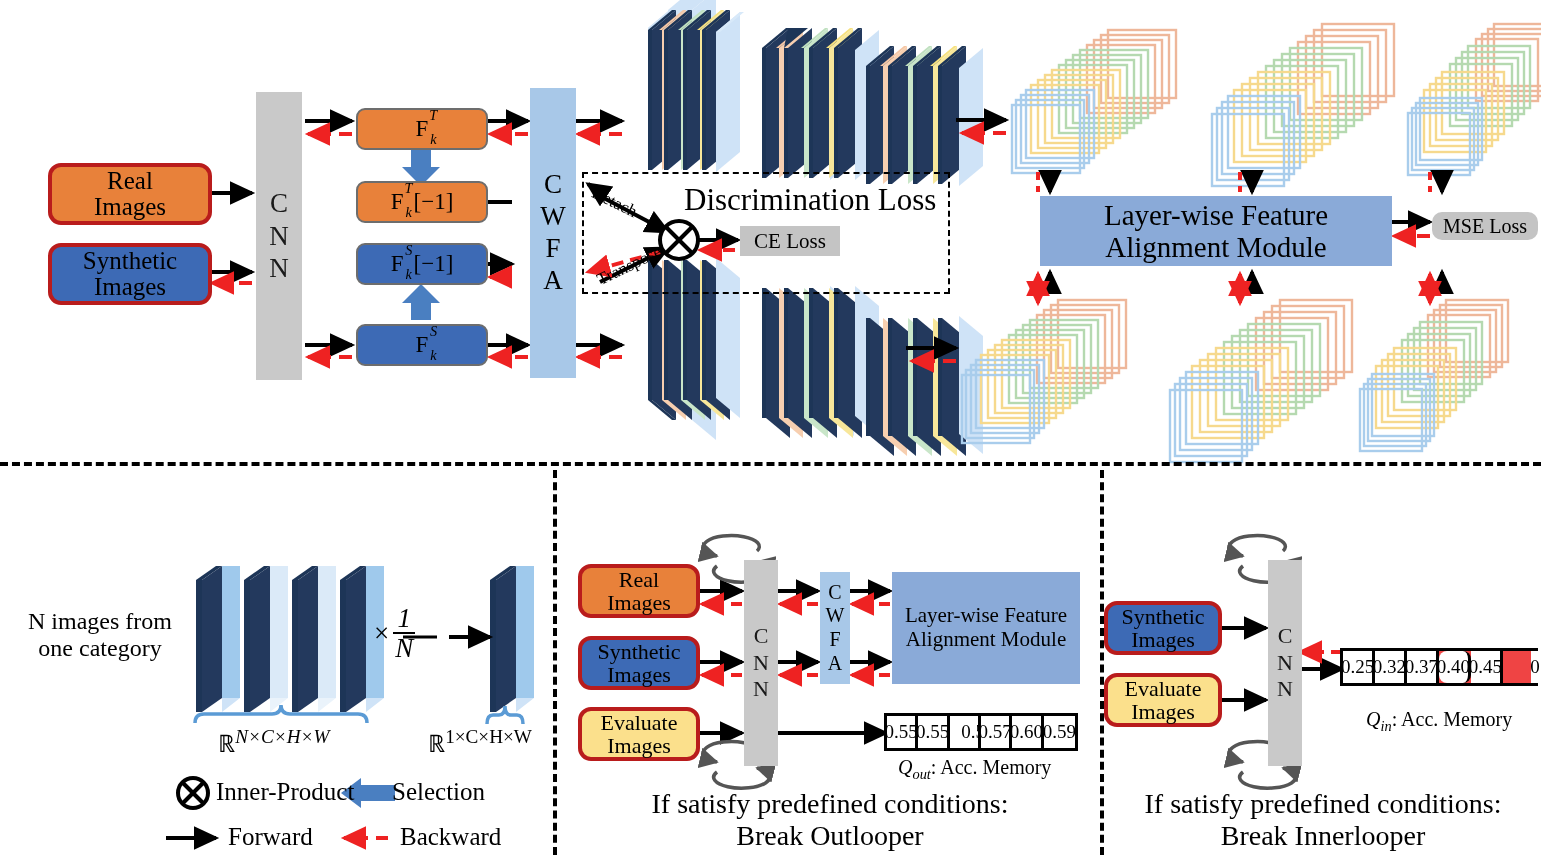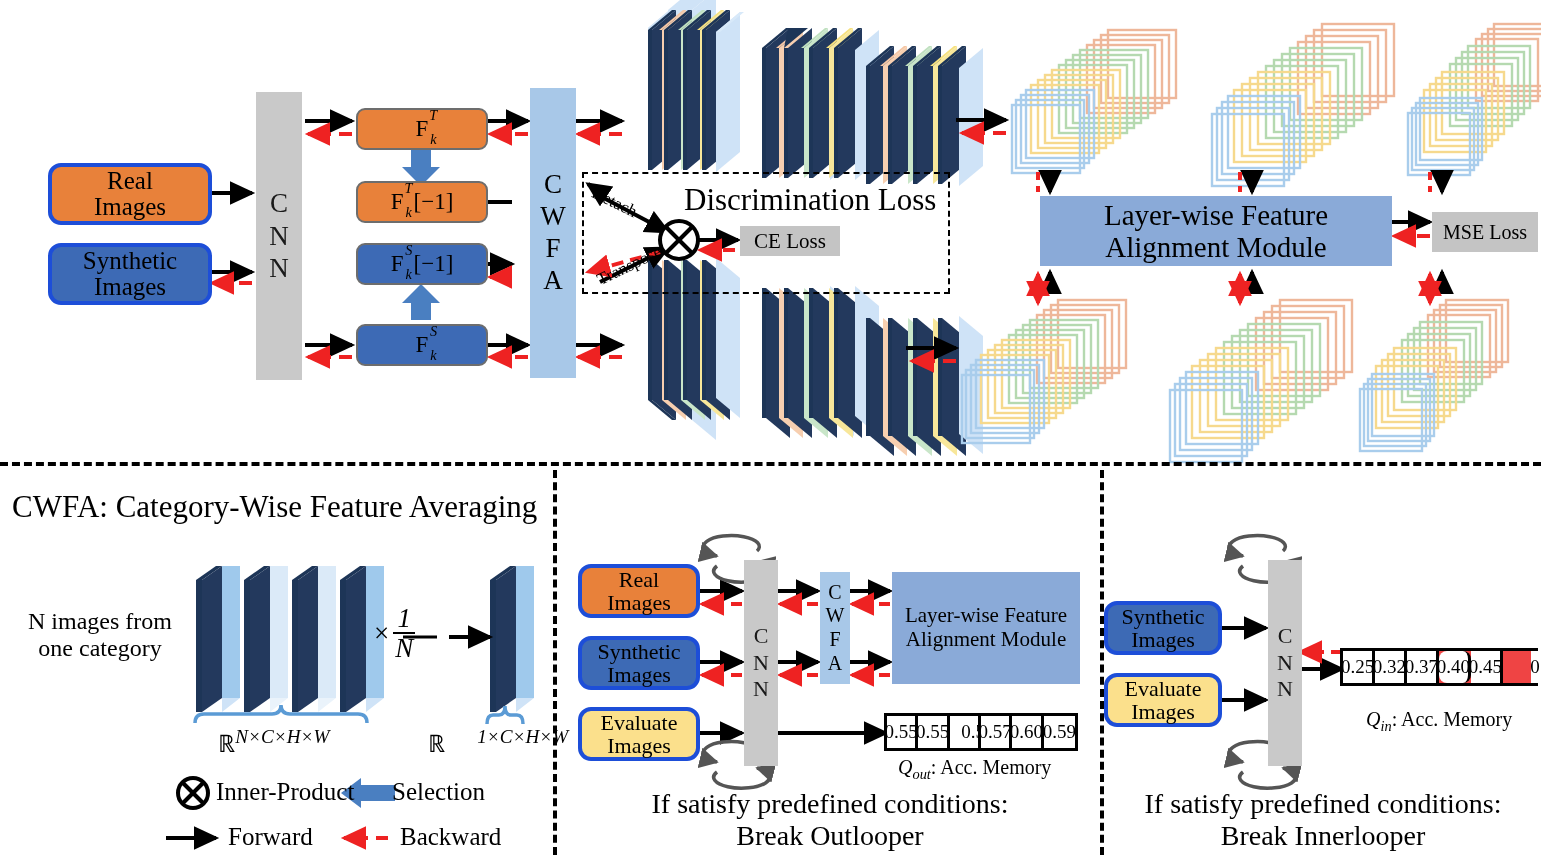--- a/index.html
+++ b/index.html
@@ -9,21 +9,21 @@
     font-family: "Liberation Serif", serif;
     overflow: hidden;
   }
   #root { position: relative; width: 1541px; height: 855px; }
 
   .abs { position: absolute; }
 
   
   .rbox {
     position: absolute;
-    border: 4px solid #1d4ed8;
+    border: 4px solid #b91c1c;
     border-radius: 13px;
     display: flex; flex-direction: column;
     align-items: center; justify-content: center;
     text-align: center;
     line-height: 1.06;
     color: #000;
   }
   .rbox span { display: block; }
 
   
@@ -919,45 +919,44 @@
   <div class="txt" style="left:684px; top:182px; font-size:31px;">Discrimination Loss</div>
   <div class="txt" style="left:597px; top:183px; font-size:17px; transform:rotate(26deg); transform-origin:left top;">Detach</div>
   <div class="txt" style="left:594px; top:272px; font-size:17px; transform:rotate(-26deg); transform-origin:left top;">Transpose</div>
   <div class="greychip" style="left:740px; top:226px; width:100px; height:30px; font-size:21px;">CE Loss</div>
 
   <div class="module" style="left:1040px; top:196px; width:352px; height:70px; font-size:29px;">
     <span>Layer-wise Feature</span>
     <span>Alignment Module</span>
   </div>
 
-  <div class="greychip" style="left:1432px; top:212px; width:106px; height:40px; font-size:20px;">MSE Loss</div>
+  <div class="greychip" style="left:1432px; top:212px; width:106px; height:28px; font-size:20px;border-radius:10px;">MSE Loss</div>
 
   <div class="hdivider" style="left:0px; top:462px; width:1541px;"></div>
 
-  <div class="txt" style="left:12px; top:489px; font-size:31px;">CWFA: Category-Wise Feature Averaging</div>
 
   <div class="txtc" style="left:10px; top:608px; width:180px; font-size:24px;">
     <span>N images from</span><br>
     <span>one category</span>
   </div>
 
   <div class="abs" style="left:374px; top:604px; display:flex; align-items:center; font-size:27px;">
     <span style="margin-right:4px;">×</span>
     <span style="display:inline-flex; flex-direction:column; align-items:center; line-height:1.04;">
       <span style="font-style:italic;">1</span>
       <span style="display:block; width:22px; border-top:2.5px solid #000;"></span>
       <span style="font-style:italic;">N</span>
     </span>
   </div>
 
   <div class="abs" style="left:218px; top:726px; font-size:24px;">
     <span>ℝ</span><sup style="font-style:italic; font-size:0.8em;">N×C×H×W</sup>
   </div>
   <div class="abs" style="left:428px; top:726px; font-size:24px;">
-    <span>ℝ</span><sup style="font-style:italic; font-size:0.8em;margin-left:32px;">1×C×H×W</sup>
+    <span>ℝ</span><sup style="font-size:0.8em;">1×C×H×W</sup>
   </div>
 
   <div class="txt" style="left:216px; top:778px; font-size:25px;">Inner-Product</div>
   <div class="txt" style="left:392px; top:778px; font-size:25px;">Selection</div>
   <div class="txt" style="left:228px; top:823px; font-size:25px;">Forward</div>
   <div class="txt" style="left:400px; top:823px; font-size:25px;">Backward</div>
 
   <div class="vdivider" style="left:553px; top:470px; height:385px;"></div>
   <div class="vdivider" style="left:1100px; top:470px; height:385px;"></div>
 

